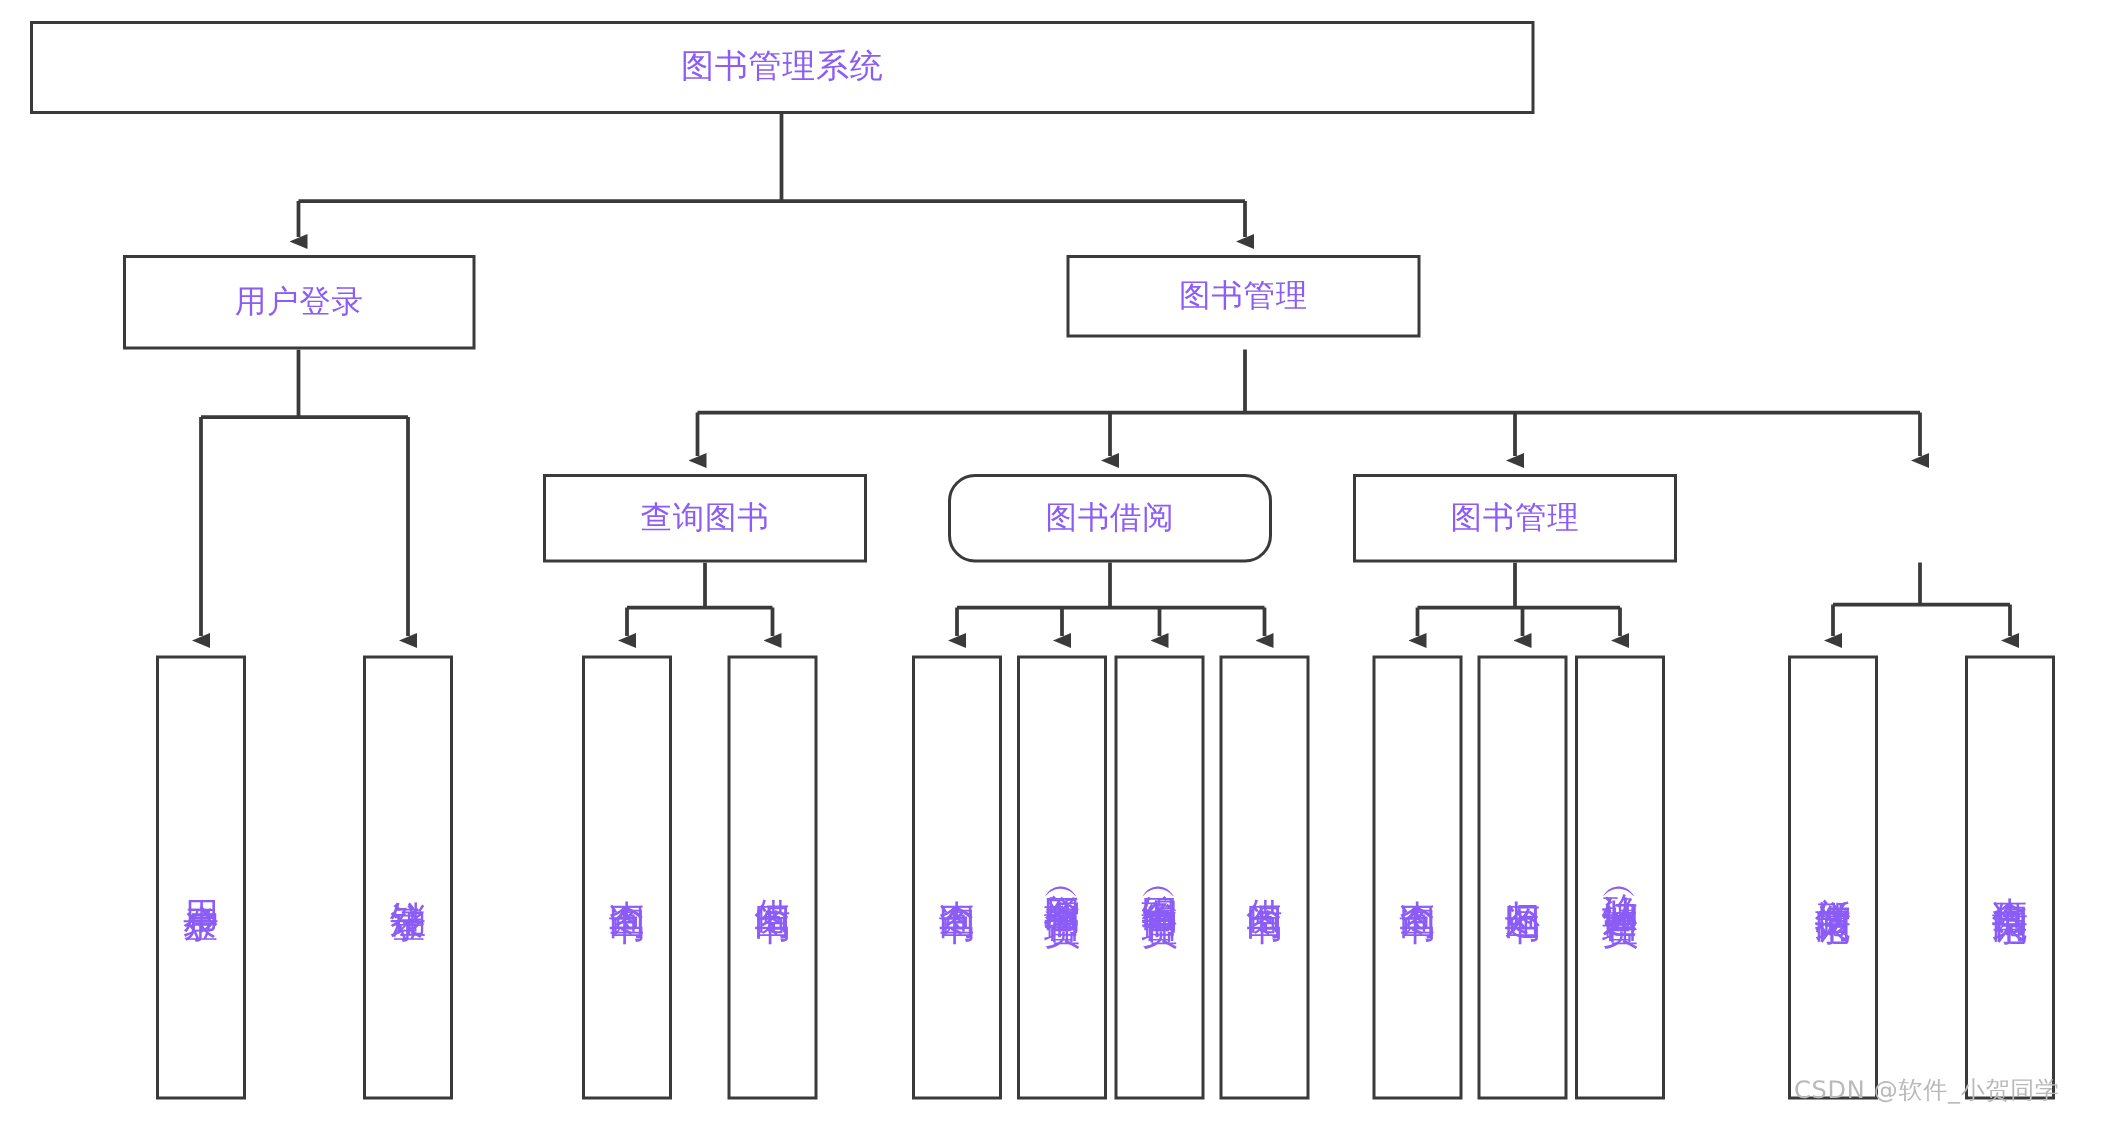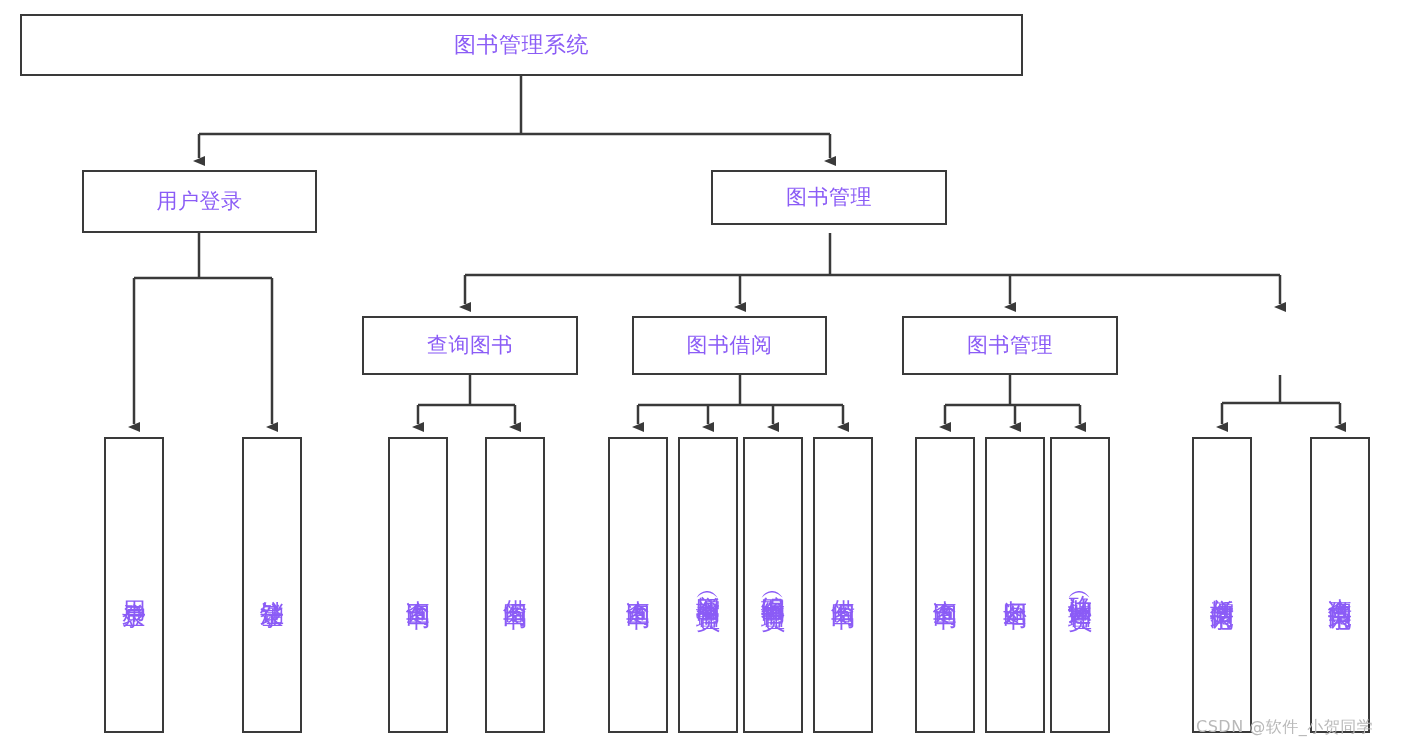--- a/index.html
+++ b/index.html
@@ -133,21 +133,21 @@
   <div class="node horiz" style="left:82px; top:170px; width:235px; height:63px;">
     <span class="label">用户登录</span>
   </div>
   <div class="node horiz" style="left:711px; top:170px; width:236px; height:55px;">
     <span class="label">图书管理</span>
   </div>
 
   <div class="node horiz" style="left:362px; top:316px; width:216px; height:59px;">
     <span class="label">查询图书</span>
   </div>
-  <div class="node horiz" style="left:632px; top:316px; width:195px; height:59px;">
+  <div class="node horiz" style="left:632px; top:316px; width:216px; height:59px;border-radius:18px;">
     <span class="label">图书借阅</span>
   </div>
   <div class="node horiz" style="left:902px; top:316px; width:216px; height:59px;">
     <span class="label">图书管理</span>
   </div>
 
   <div class="node vert" style="left:104px; top:437px; width:60px; height:296px;">
     <span class="label">用户登录</span>
   </div>
   <div class="node vert" style="left:242px; top:437px; width:60px; height:296px;">

